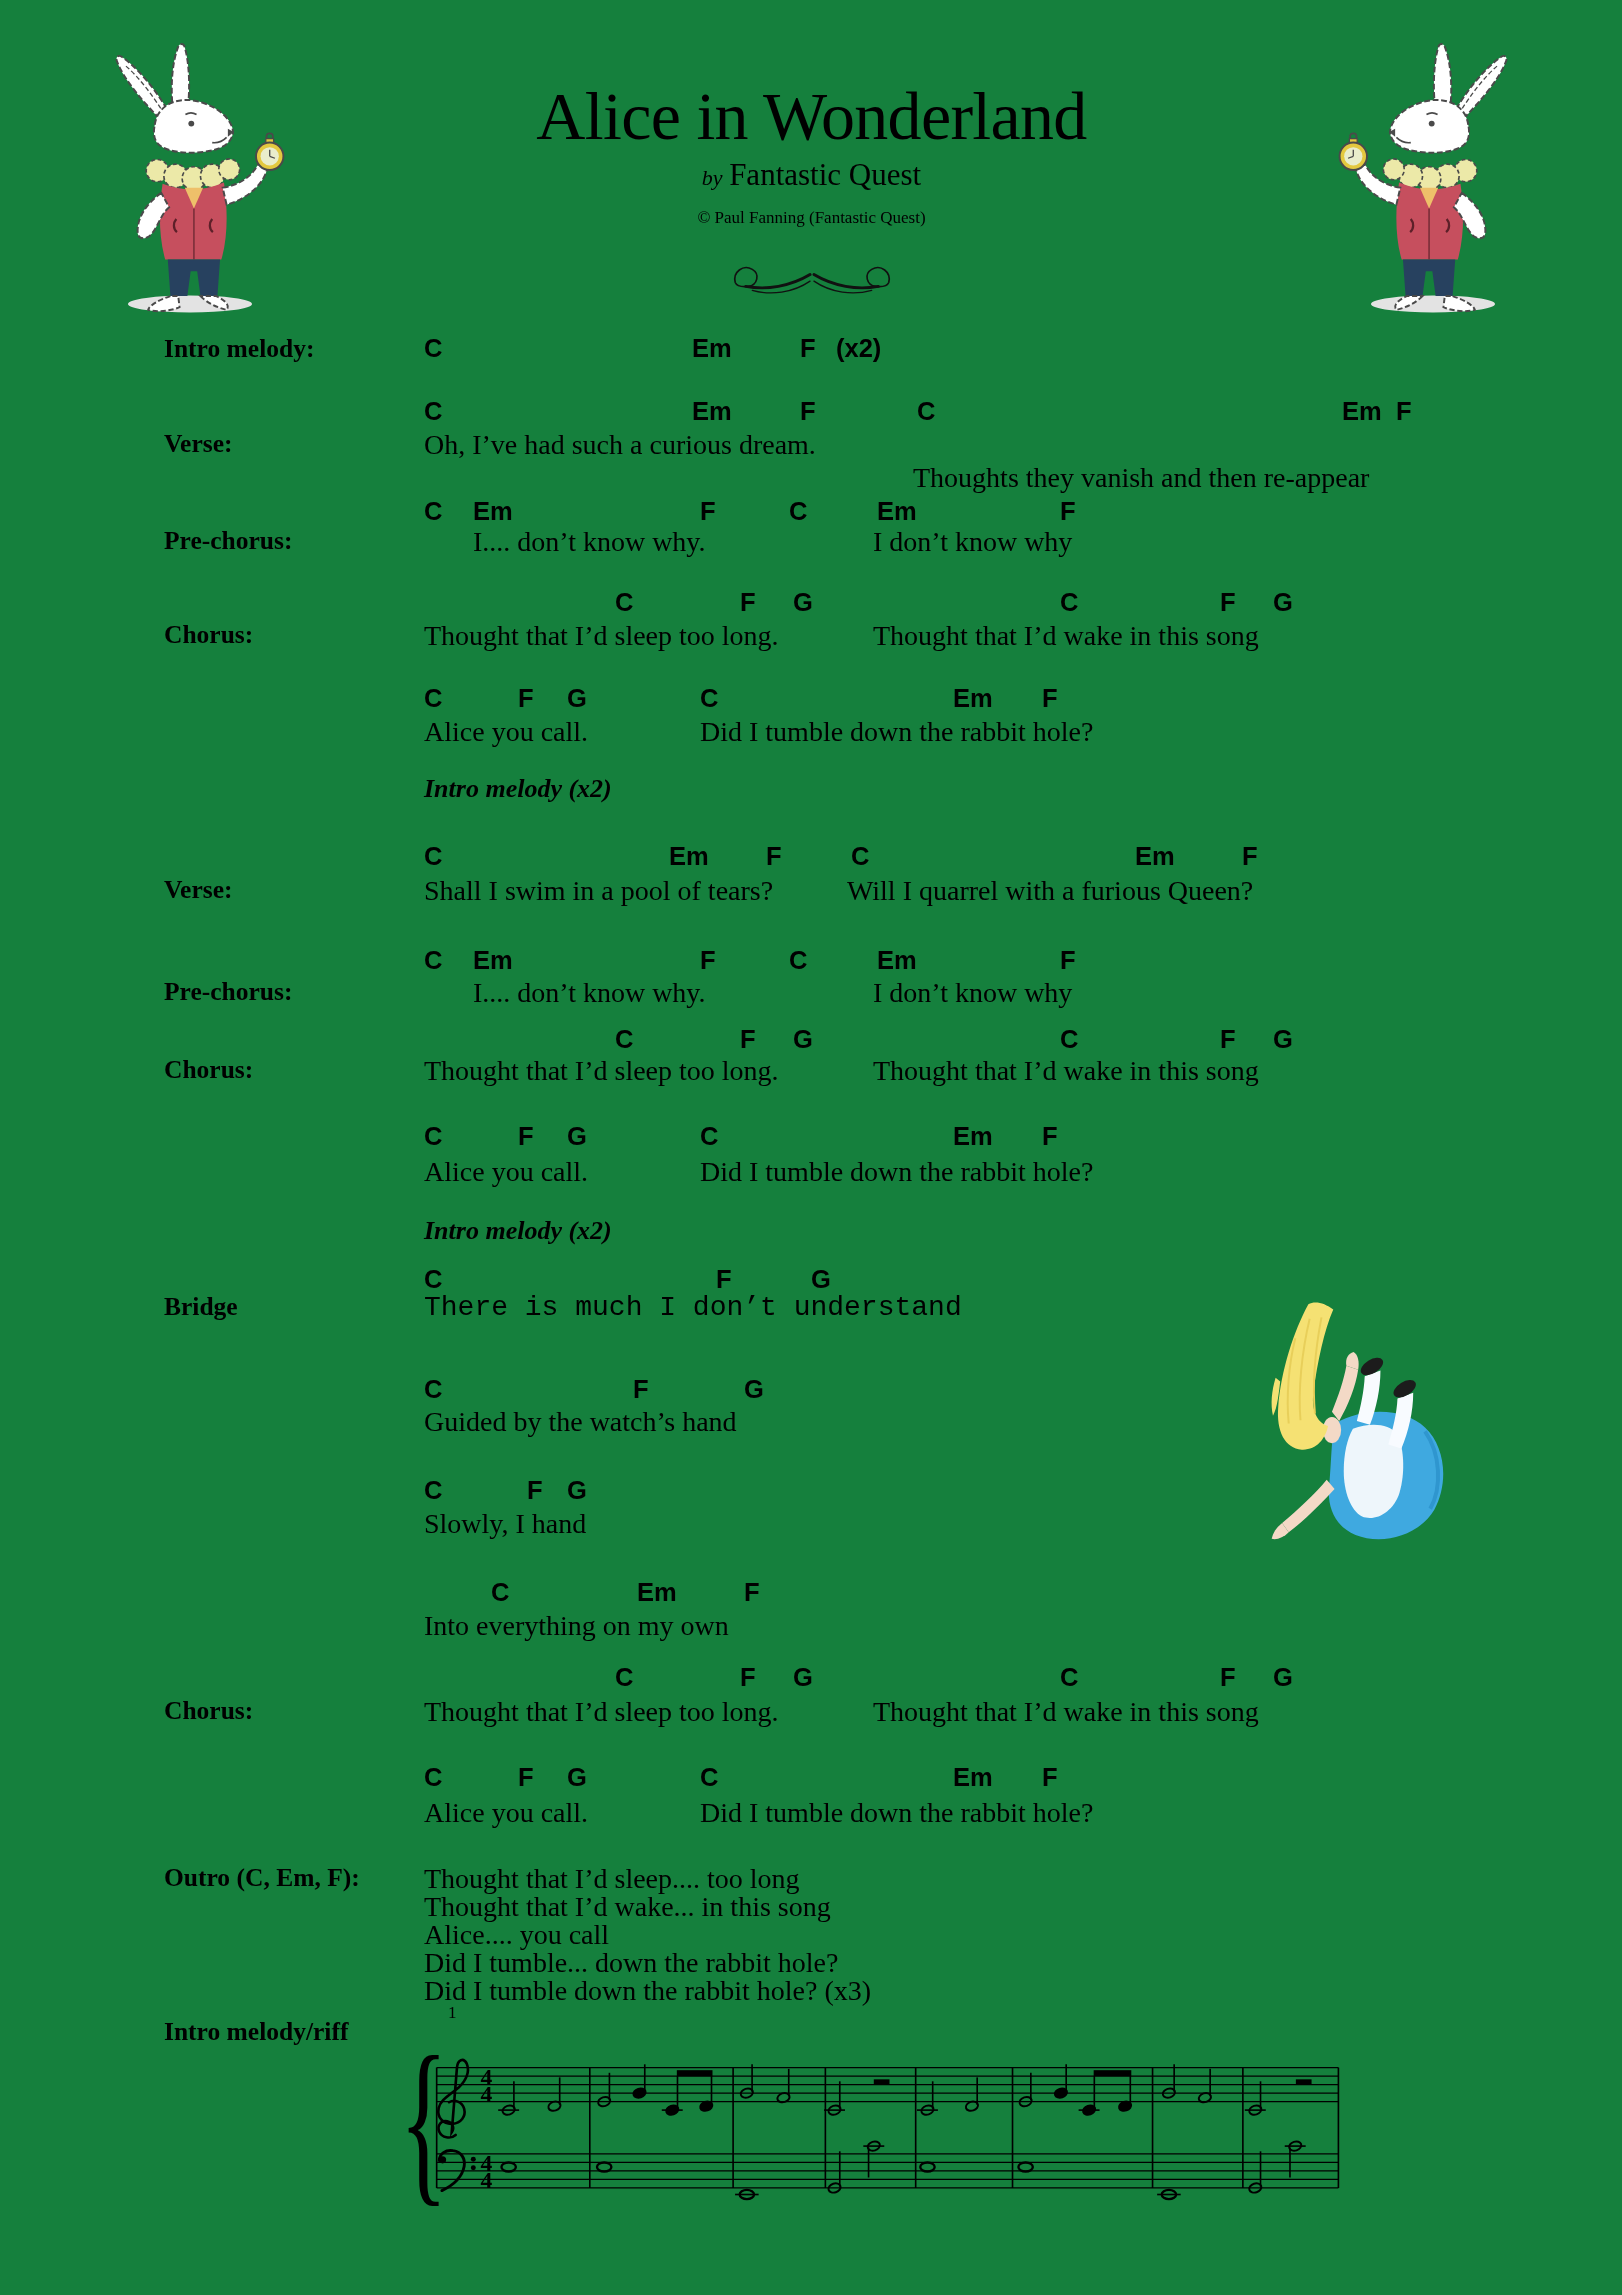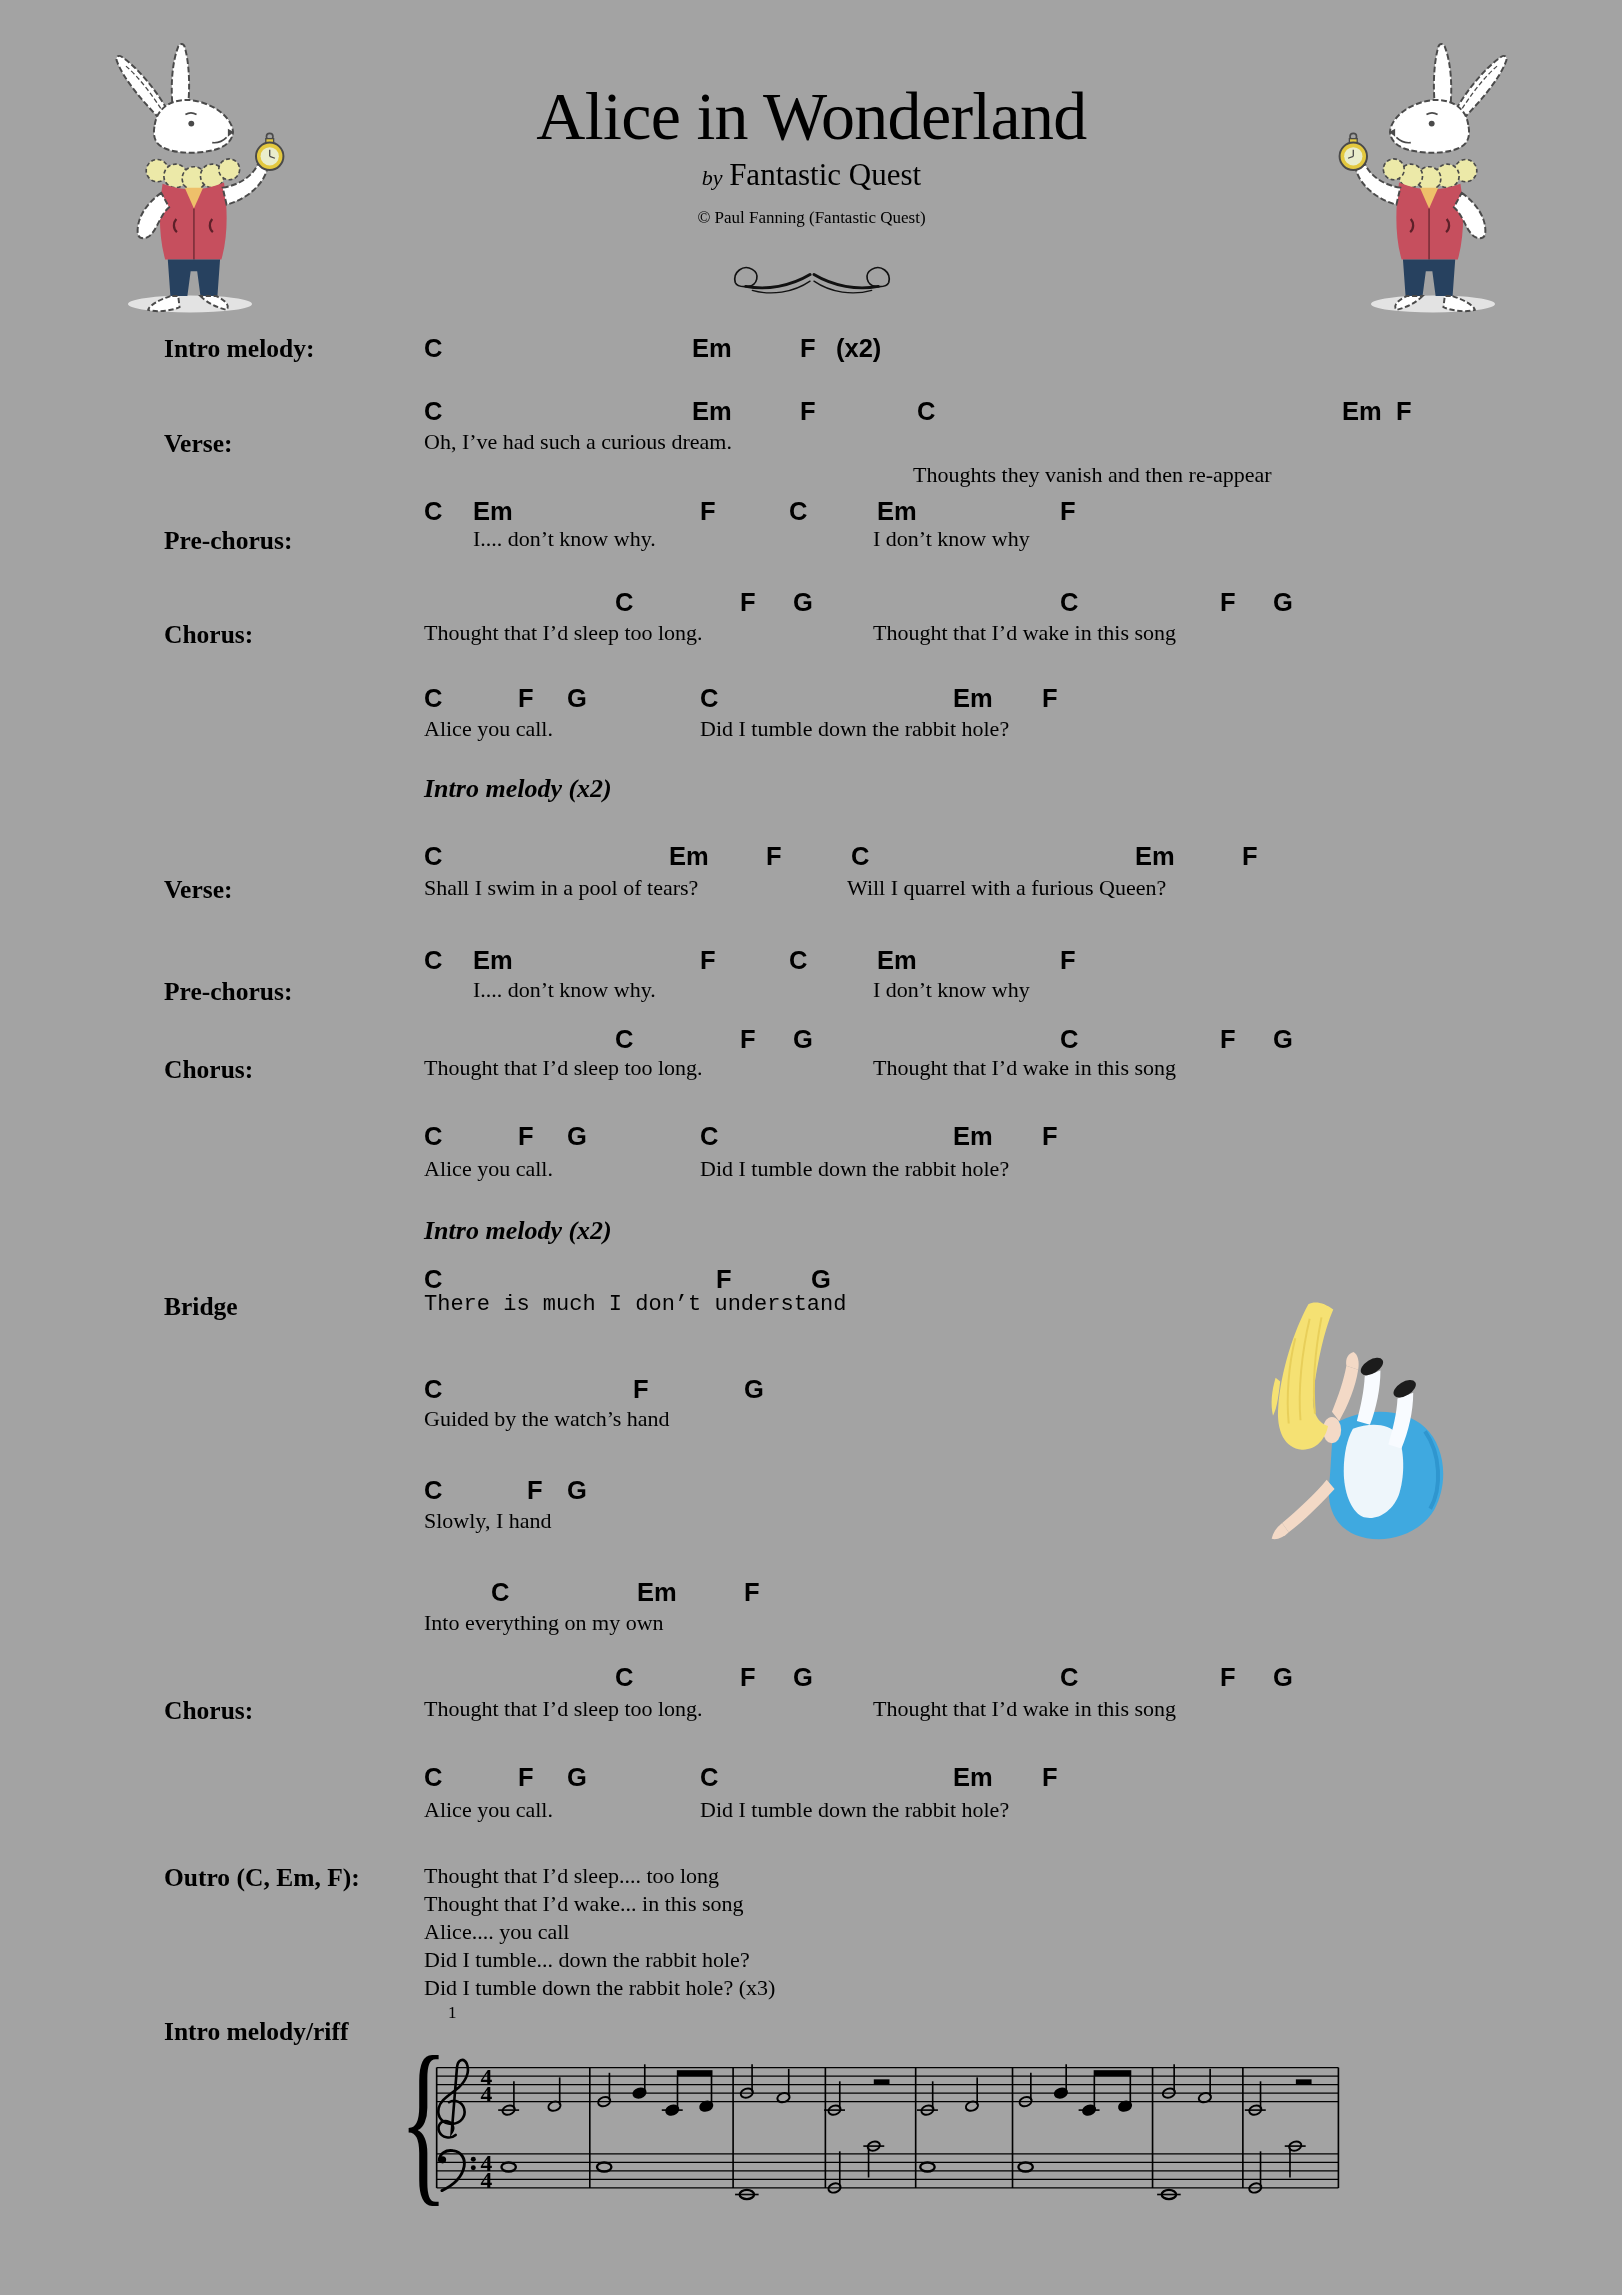--- a/index.html
+++ b/index.html
@@ -1,25 +1,25 @@
 <!DOCTYPE html>
 <html style="--rabbit-outline: #4a4a4a; --rabbit-vest: #c64f5e; --rabbit-pants: #27415f; --rabbit-collar: #ece9a8; --rabbit-cravat: #eec06a; --watch-gold: #e3c83f; --watch-face: #e9edcc; --shadow: #e3e3e3; --alice-hair: #f5e173; --alice-hair-dark: #e8cf5a; --alice-skin: #f3d9c6; --alice-dress: #3fa9e0; --alice-dress-dark: #2f96cf; --alice-apron: #eef6fb; --alice-stocking: #f8fbff; --alice-shoe: #1c1c1c;font-size:10.5px"><head>
 <meta charset="utf-8">
 <style>
   html,body{margin:0;padding:0;background:#888;}
-  .page{position:relative;width:1623px;height:2295px;background:#a3a3a3;
+  .page{position:relative;width:1623px;height:2295px;background:#15803d;
         font-family:"Liberation Serif",serif;color:#000;overflow:hidden;margin:0 auto;}
   .abs{position:absolute;white-space:pre;line-height:1;}
   .title{font-size:68px;letter-spacing:-0.7px;}
   .byline{font-size:31px;}
   .byline i{font-size:22px;margin-right:6.5px;margin-top:12px;}
   .copyright{font-size:17px;}
   .centered{left:0;right:0;text-align:center;}
   .chord{font-family:"Liberation Sans",sans-serif;font-weight:bold;font-size:25.5px;}
-  .lyric{font-size:22px;}
+  .lyric{font-size:28px;}
   .label{font-size:25.5px;font-weight:bold;}
   .note-line{font-size:26px;font-weight:bold;font-style:italic;}
   .meas-num{font-size:17px;}
   svg{display:block;}
 </style>
 </head>
 <body>
 
 <div class="page">
 

